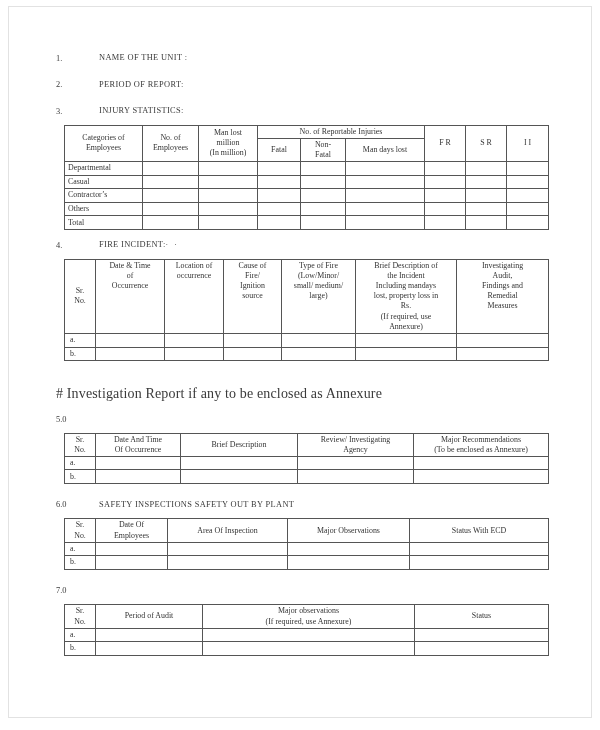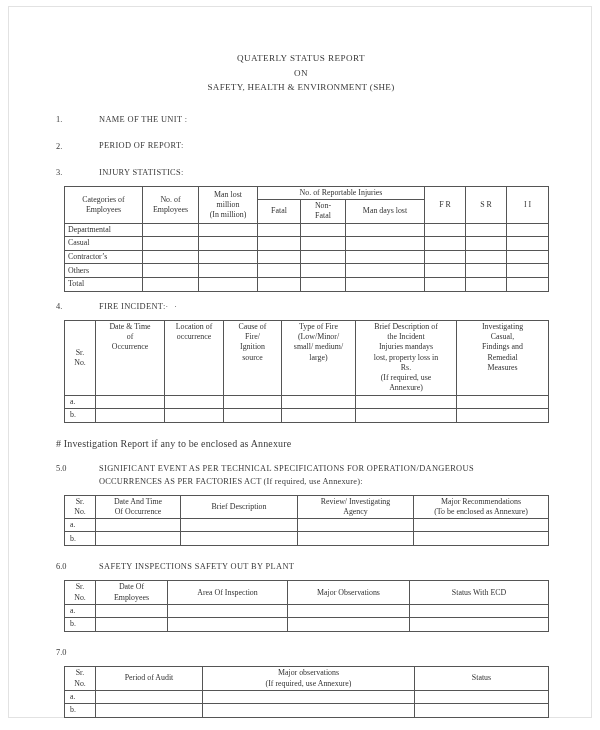--- a/index.html
+++ b/index.html
@@ -69,24 +69,24 @@
   .item-text .sub {
     letter-spacing: 0.2px;
   }
   .item.tight { margin-bottom: 7px; }
   .marks {
     letter-spacing: 2px;
     font-size: 8px;
   }
 
   .note {
-    font-size: 10px;
+    font-size: 14px;
     letter-spacing: 0.15px;
     color: #3a3a3a;
-    margin: 15px 0 12px 0;
+    margin: 27px 0 12px 0;
     line-height: 12px;
   }
 
   
   table.grid {
     border-collapse: collapse;
     width: 484px;
     margin-left: 8px;
     table-layout: fixed;
   }
@@ -116,25 +116,20 @@
 
   .spacer-8 { height: 8px; }
   .spacer-14 { height: 14px; }
 </style>
 </head>
 <body>
 
 <div class="page">
   <div class="sheet">
 
-    <div class="title-block">
-      <div class="title-line">QUATERLY STATUS REPORT</div>
-      <div class="title-line">ON</div>
-      <div class="title-line wide">SAFETY, HEALTH &amp; ENVIRONMENT (SHE)</div>
-    </div>
 
     <div class="item">
       <div class="item-num">1.</div>
       <div class="item-text">NAME OF THE UNIT :</div>
     </div>
 
     <div class="item">
       <div class="item-num">2.</div>
       <div class="item-text">PERIOD OF REPORT:</div>
     </div>
@@ -284,29 +279,29 @@
           </td>
           <td style="vertical-align:top">
             <span>Type of Fire</span><br>
             <span>(Low/Minor/</span><br>
             <span>small/ medium/</span><br>
             <span>large)</span>
           </td>
           <td style="vertical-align:top">
             <span>Brief Description of</span><br>
             <span>the Incident</span><br>
-            <span>Injuries mandays</span><br>
+            <span>Including mandays</span><br>
             <span>lost, property loss in</span><br>
             <span>Rs.</span><br>
             <span>(If required, use</span><br>
             <span>Annexure)</span>
           </td>
           <td style="vertical-align:top">
             <span>Investigating</span><br>
-            <span>Casual,</span><br>
+            <span>Audit,</span><br>
             <span>Findings and</span><br>
             <span>Remedial</span><br>
             <span>Measures</span>
           </td>
         </tr>
         <tr class="blank-row">
           <td class="rowmark">a.</td>
           <td></td>
             <td></td>
           <td></td>
@@ -323,24 +318,20 @@
           <td></td>
             <td></td>
         </tr>
       </tbody>
     </table>
 
     <div class="note"># Investigation Report if any to be enclosed as Annexure</div>
 
     <div class="item tight">
       <div class="item-num">5.0</div>
-      <div class="item-text">
-        <span>SIGNIFICANT EVENT AS PER TECHNICAL SPECIFICATIONS FOR OPERATION/DANGEROUS</span><br>
-        <span class="sub">OCCURRENCES AS PER FACTORIES ACT (If required, use Annexure):</span>
-      </div>
     </div>
 
     <table class="grid">
       <colgroup>
         <col style="width:31px">
           <col style="width:85px">
           <col style="width:117px">
         <col style="width:116px">
           <col style="width:135px">
       </colgroup>

